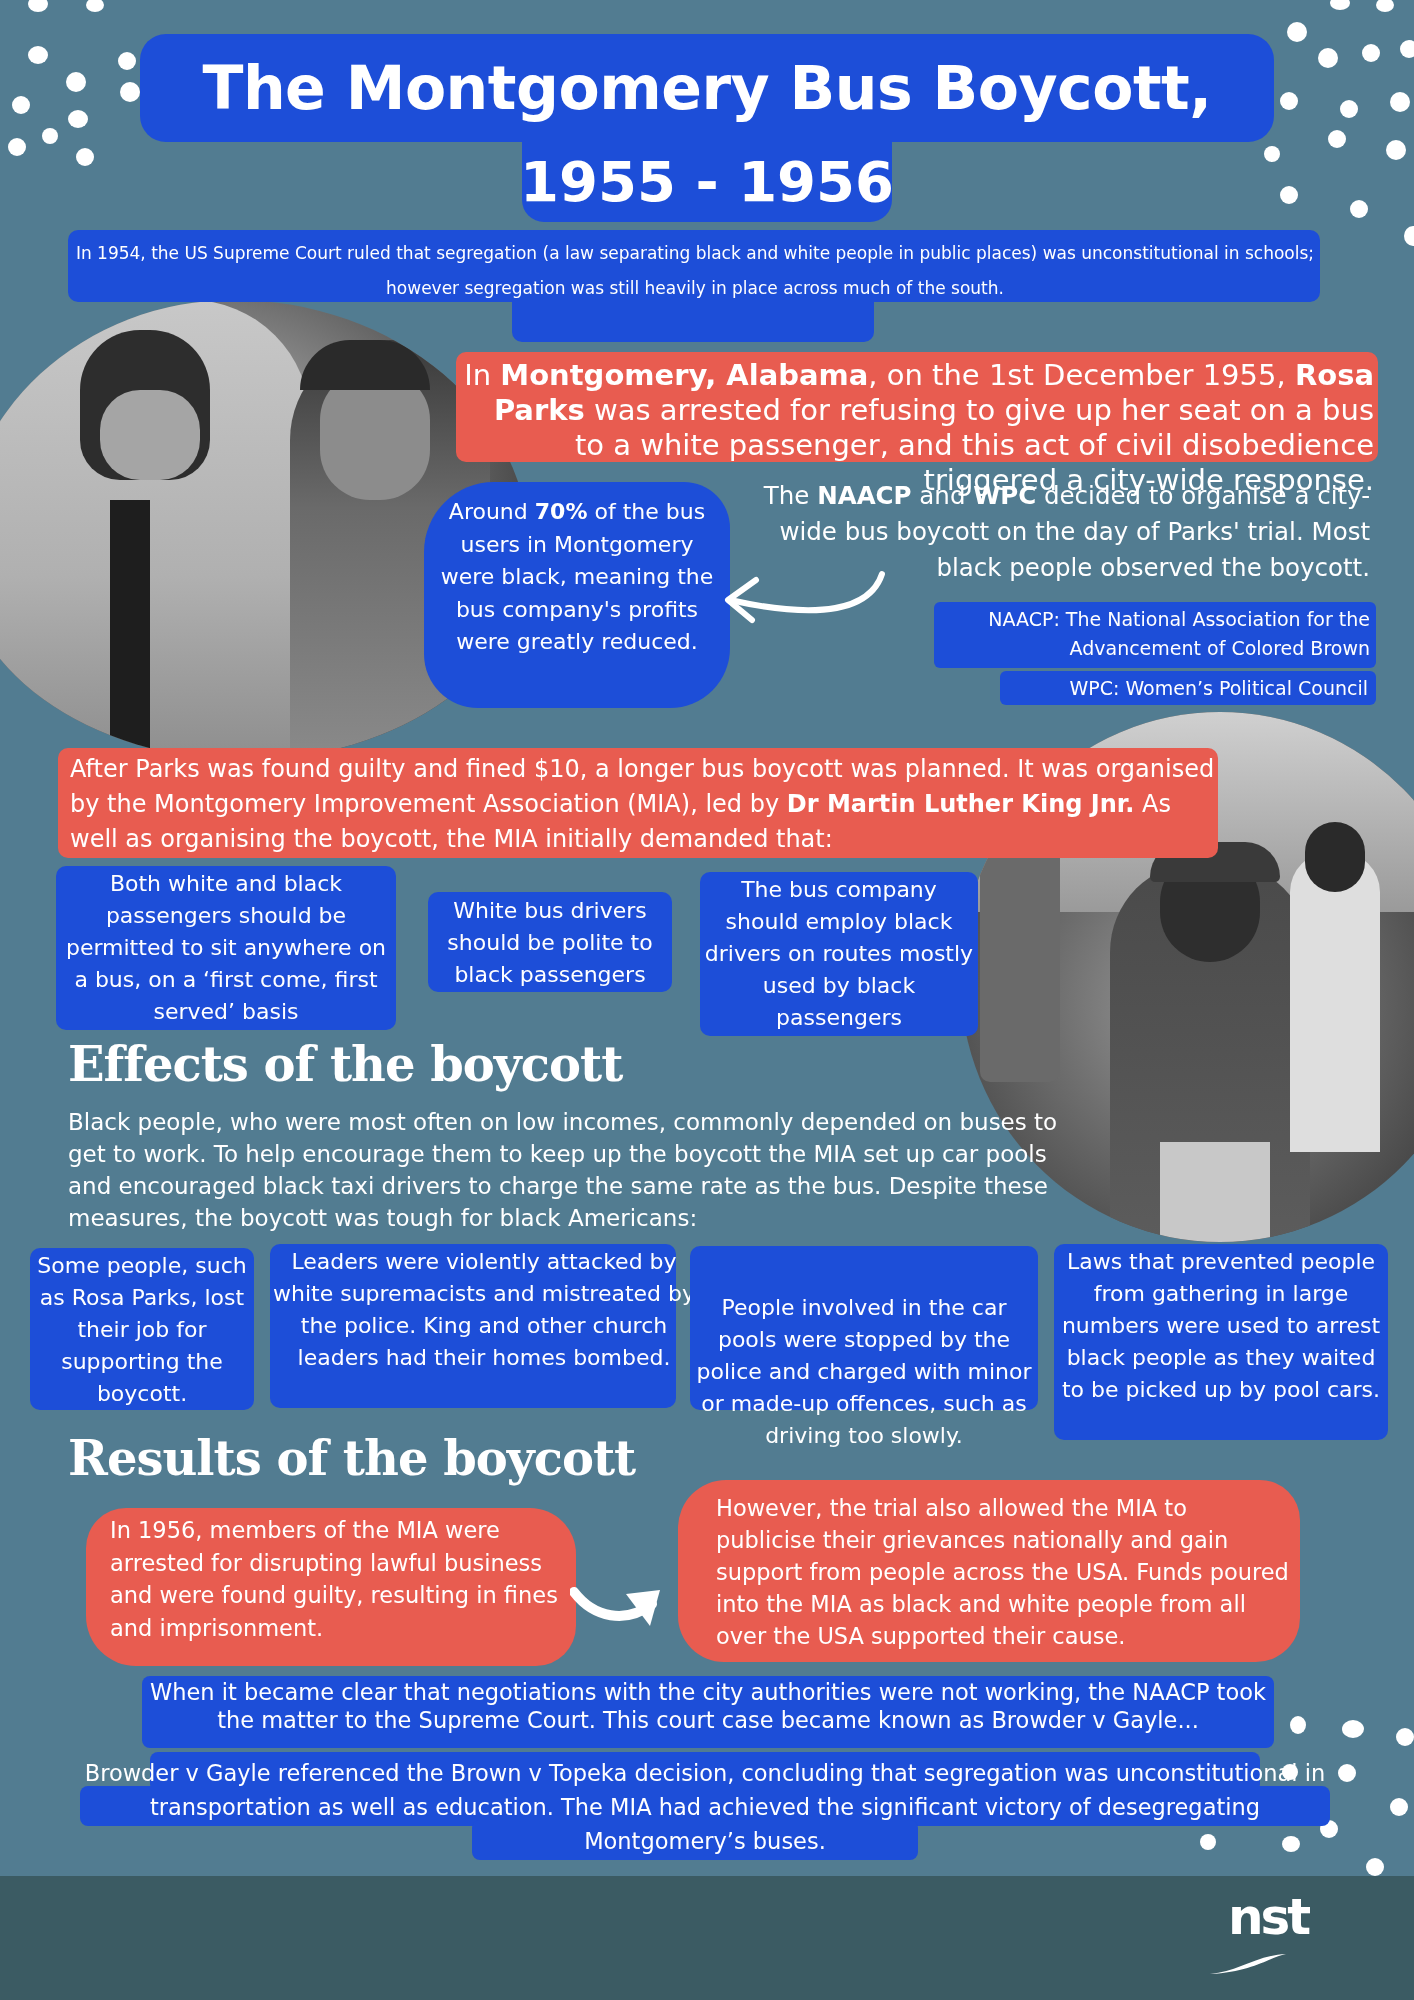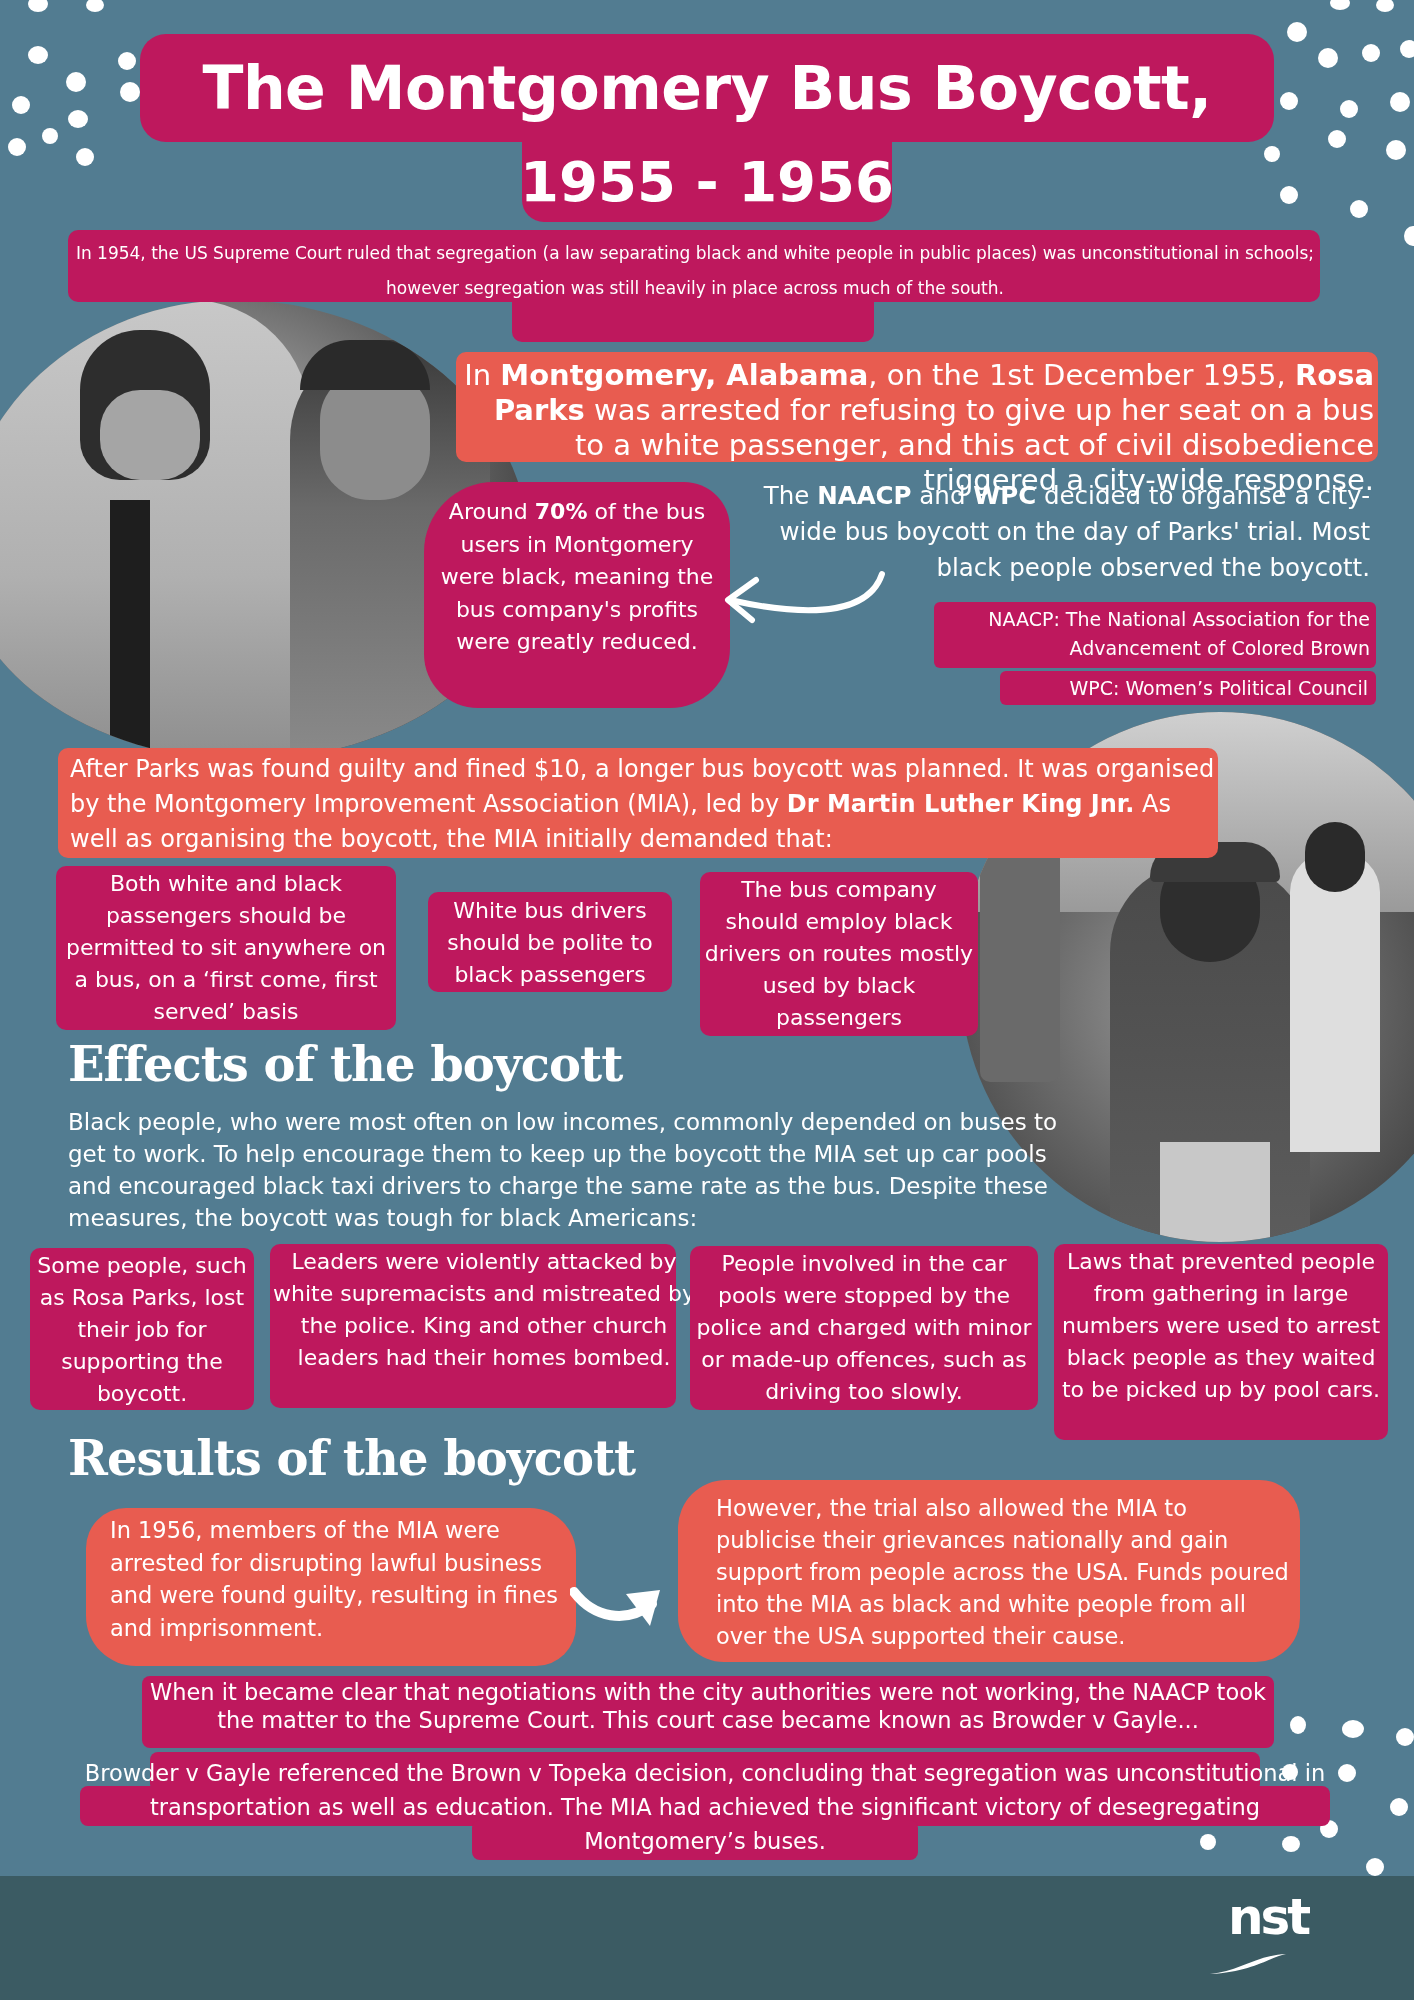--- a/index.html
+++ b/index.html
@@ -4,21 +4,21 @@
 <style>
   * { box-sizing: border-box; margin: 0; padding: 0; }
   html, body { width: 1414px; height: 2000px; overflow: hidden; }
   body {
     background: #527c91;
     font-family: "DejaVu Sans", sans-serif;
     color: #ffffff;
     position: relative;
   }
   .abs { position: absolute; }
-  .dark { background: #be185d; }
+  .dark { background: #1d4ed8; }
   .red { background: #e85c50; }
   .dot { position: absolute; background: #fff; border-radius: 50%; }
 
   
   .title-box1 {
     left: 140px; top: 34px; width: 1134px; height: 108px;
     border-radius: 26px;
     display: flex; align-items: center; justify-content: center;
   }
   .title-box2 {
@@ -182,21 +182,21 @@
 <h2 class="abs section" style="left:68px;top:1036px;">Effects of the boycott</h2>
 <p class="abs" style="left:68px;top:1106px;width:1000px;font-size:23px;line-height:32px;">Black people, who were most often on low incomes, commonly depended on buses to get to work. To help encourage them to keep up the boycott the MIA set up car pools and encouraged black taxi drivers to charge the same rate as the bus. Despite these measures, the boycott was tough for black Americans:</p>
 
 <div class="abs dark" style="left:30px;top:1248px;width:224px;height:162px;border-radius:10px;"></div>
 <p class="abs para box-text" style="left:28px;top:1250px;width:228px;">Some people, such as Rosa Parks, lost their job for supporting the boycott.</p>
 
 <div class="abs dark" style="left:270px;top:1244px;width:406px;height:164px;border-radius:10px;"></div>
 <p class="abs para box-text" style="left:270px;top:1246px;width:428px;">Leaders were violently attacked by white supremacists and mistreated by the police. King and other church leaders had their homes bombed.</p>
 
 <div class="abs dark" style="left:690px;top:1246px;width:348px;height:164px;border-radius:10px;"></div>
-<p class="abs para box-text" style="left:690px;top:1248px;width:348px;">People involved in the car pools were stopped by the police and charged with minor or made-up offences, such as driving too slowly.</p>
+<p class="abs para box-text" style="left:690px;top:1292px;width:348px;">People involved in the car pools were stopped by the police and charged with minor or made-up offences, such as driving too slowly.</p>
 
 <div class="abs dark" style="left:1054px;top:1244px;width:334px;height:196px;border-radius:10px;"></div>
 <p class="abs para box-text" style="left:1056px;top:1246px;width:330px;">Laws that prevented people from gathering in large numbers were used to arrest black people as they waited to be picked up by pool cars.</p>
 
 <h2 class="abs section" style="left:68px;top:1430px;">Results of the boycott</h2>
 
 <div class="abs red" style="left:86px;top:1508px;width:490px;height:158px;border-radius:40px 46px 40px 50px;"></div>
 <p class="abs" style="left:110px;top:1514px;width:460px;font-size:22.5px;line-height:32.5px;">In 1956, members of the MIA were arrested for disrupting lawful business and were found guilty, resulting in fines and imprisonment.</p>
 
 <svg class="abs" style="left:570px;top:1580px;" width="100" height="60" viewBox="0 0 100 60">

